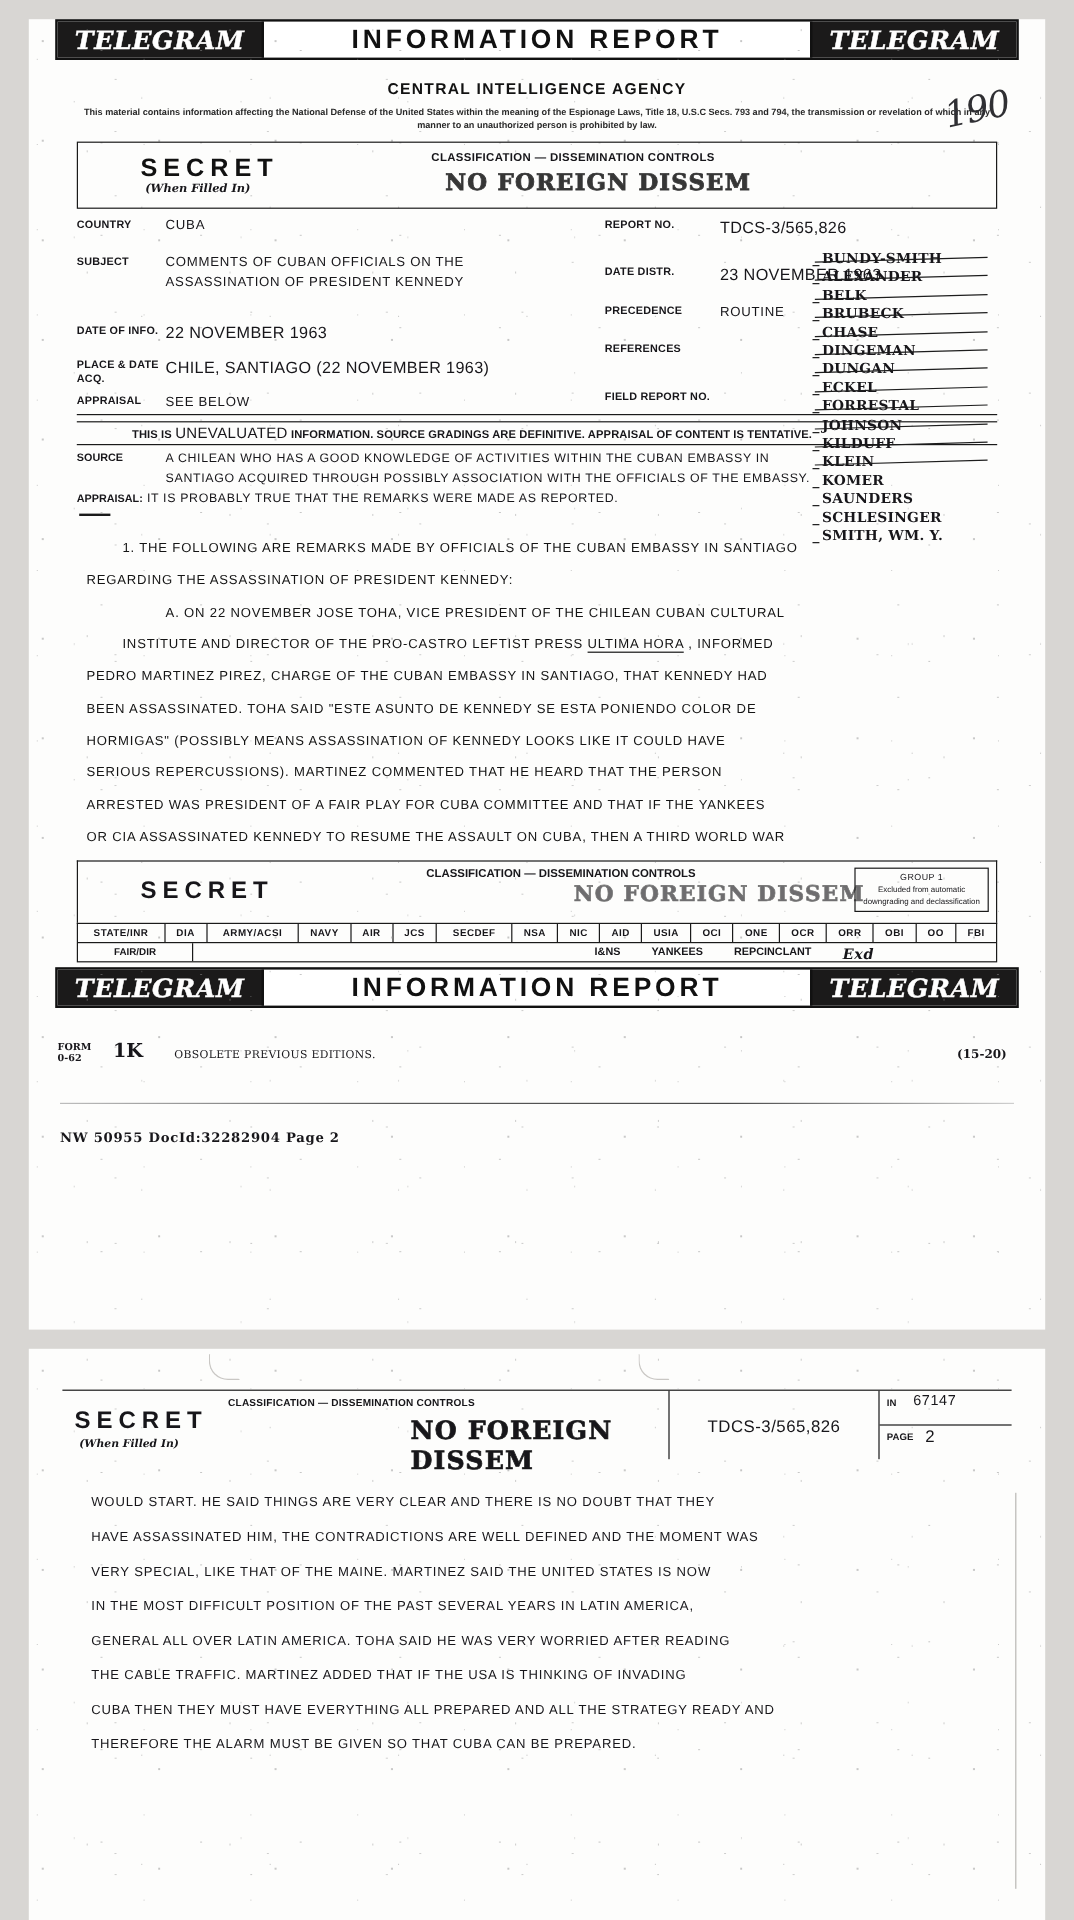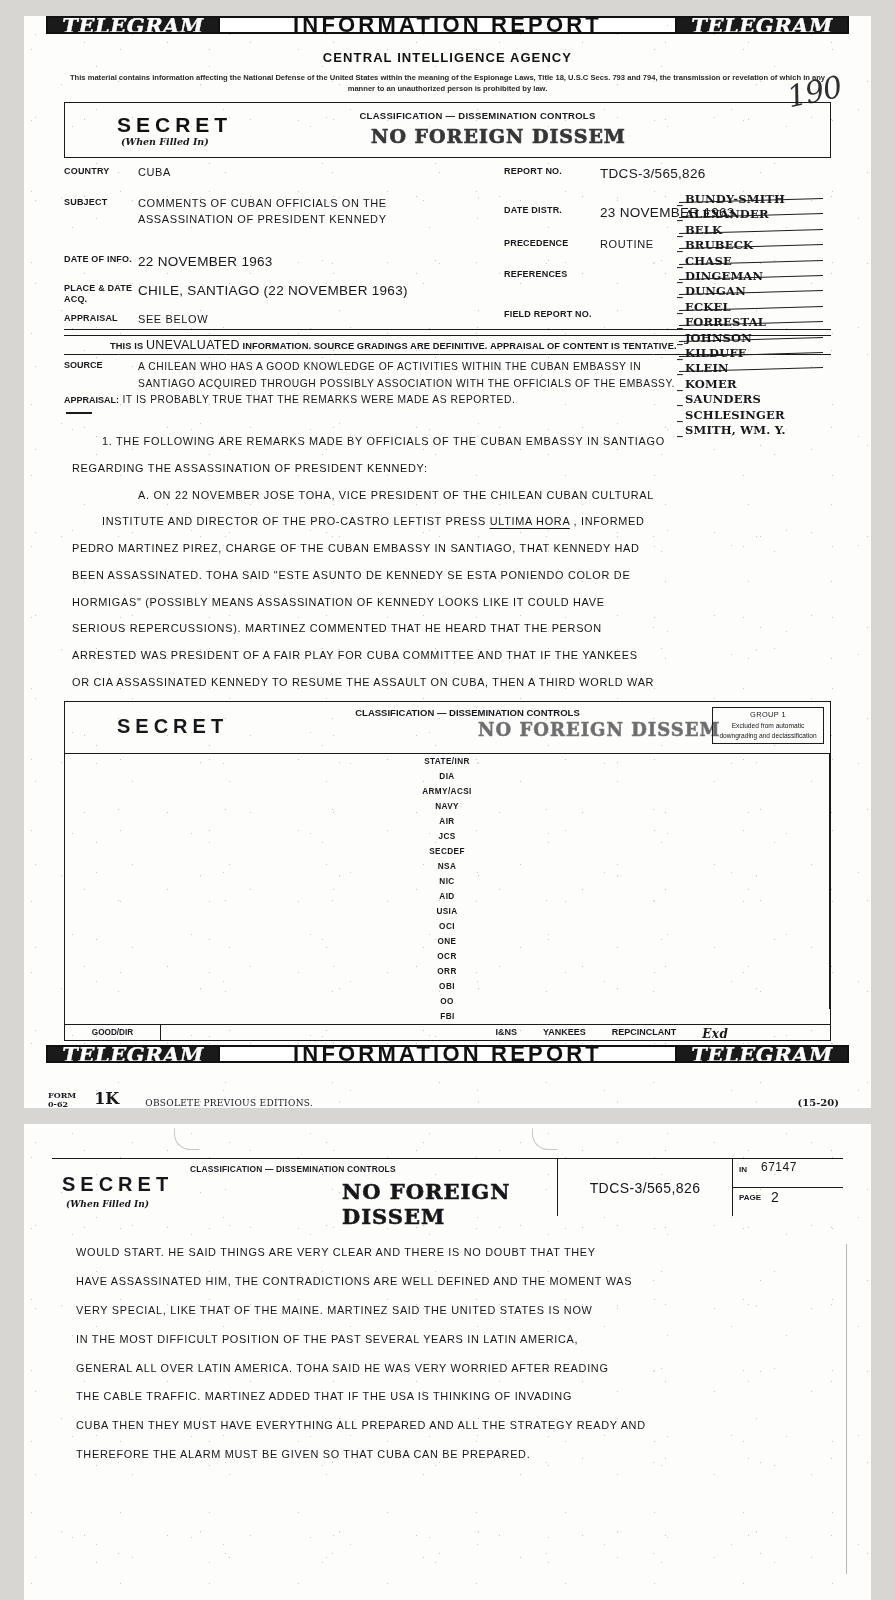--- a/index.html
+++ b/index.html
@@ -45,21 +45,21 @@
       radial-gradient(circle at 64% 52%, #8b8b8b 0.5px, transparent 0.6px);
     background-size: 97px 83px, 119px 101px, 83px 77px, 139px 113px,
                      107px 91px, 127px 109px, 89px 71px, 113px 97px;
   }
 
   
   .telegram-bar {
     display: flex; align-items: stretch;
     margin: 12px 22px 16px 22px;
     border: 2px solid #111;
-    height: 18px;
+    height: 34px;
     background: #fff;
   }
   .tg-word {
     flex: 0 0 172px;
     background: #1b1a1a;
     color: #fff;
     display: flex; align-items: center; justify-content: center;
     font-family: "DejaVu Serif", serif;
     font-weight: bold; font-style: italic;
     font-size: 21px; letter-spacing: .5px;
@@ -242,21 +242,20 @@
   }
   .group-box .gtitle { font-size: 7.4px; letter-spacing: .4px; }
 
   
   .agency-table {
     margin: 0 40px; display: flex;
     border: 1.4px solid #1a1a1a;
     border-bottom: none;
     font-size: 8.2px; font-weight: bold;
     letter-spacing: .4px;
-    flex-direction: column;
   }
   .agency-cell {
     border-right: 1.2px solid #1a1a1a;
     padding: 3px 2px 3px 2px;
     text-align: center;
     white-space: nowrap;
     flex: 1 1 auto;
   }
   .agency-cell:last-child { border-right: none; }
   .agency-cell.wide { flex: 1.5 1 auto; }
@@ -539,21 +538,21 @@
       <div class="agency-cell">USIA</div>
       <div class="agency-cell">OCI</div>
       <div class="agency-cell">ONE</div>
       <div class="agency-cell">OCR</div>
       <div class="agency-cell">ORR</div>
       <div class="agency-cell">OBI</div>
       <div class="agency-cell">OO</div>
       <div class="agency-cell">FBI</div>
     </div>
     <div class="agency-row2">
-      <div class="first">GOOD/DIR</div>
+      <div class="first">FAIR/DIR</div>
       <div class="row2-rest">
         <div class="row2-inner">
           <span>I&amp;NS</span>
           <span>YANKEES</span>
           <span>REPCINCLANT</span>
           <span class="exd">Exd</span>
         </div>
       </div>
     </div>
 

